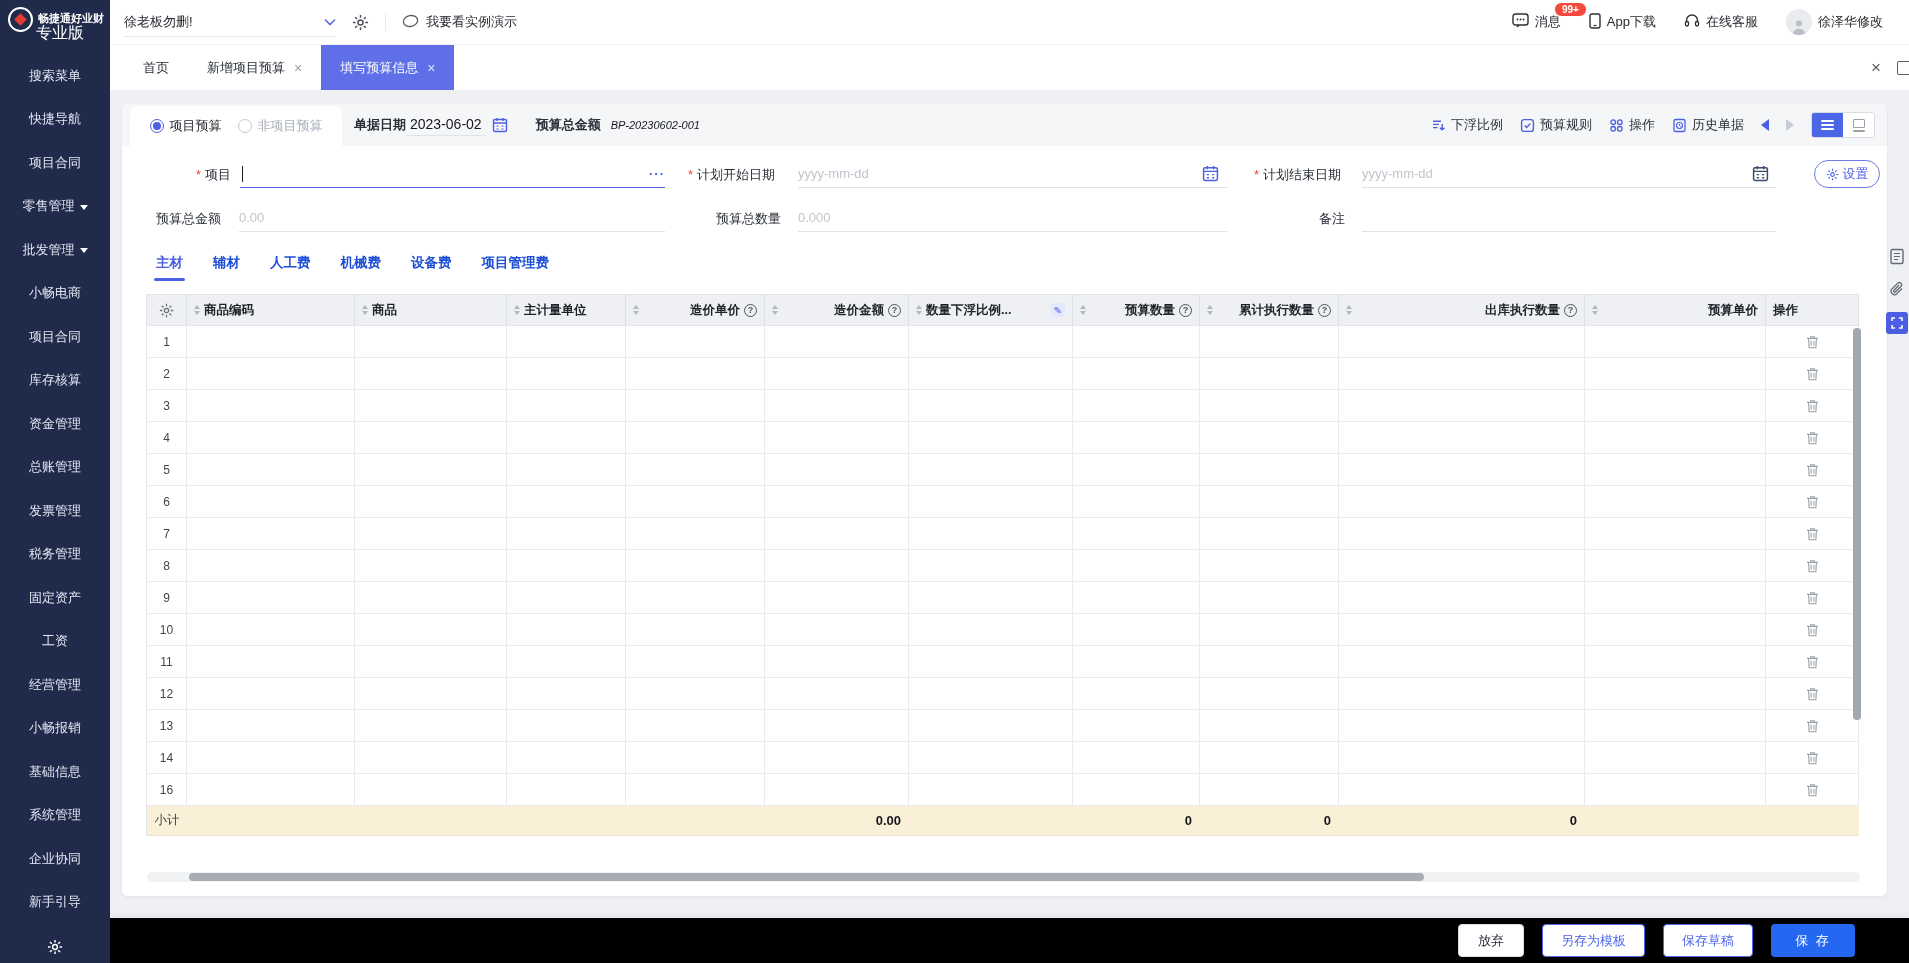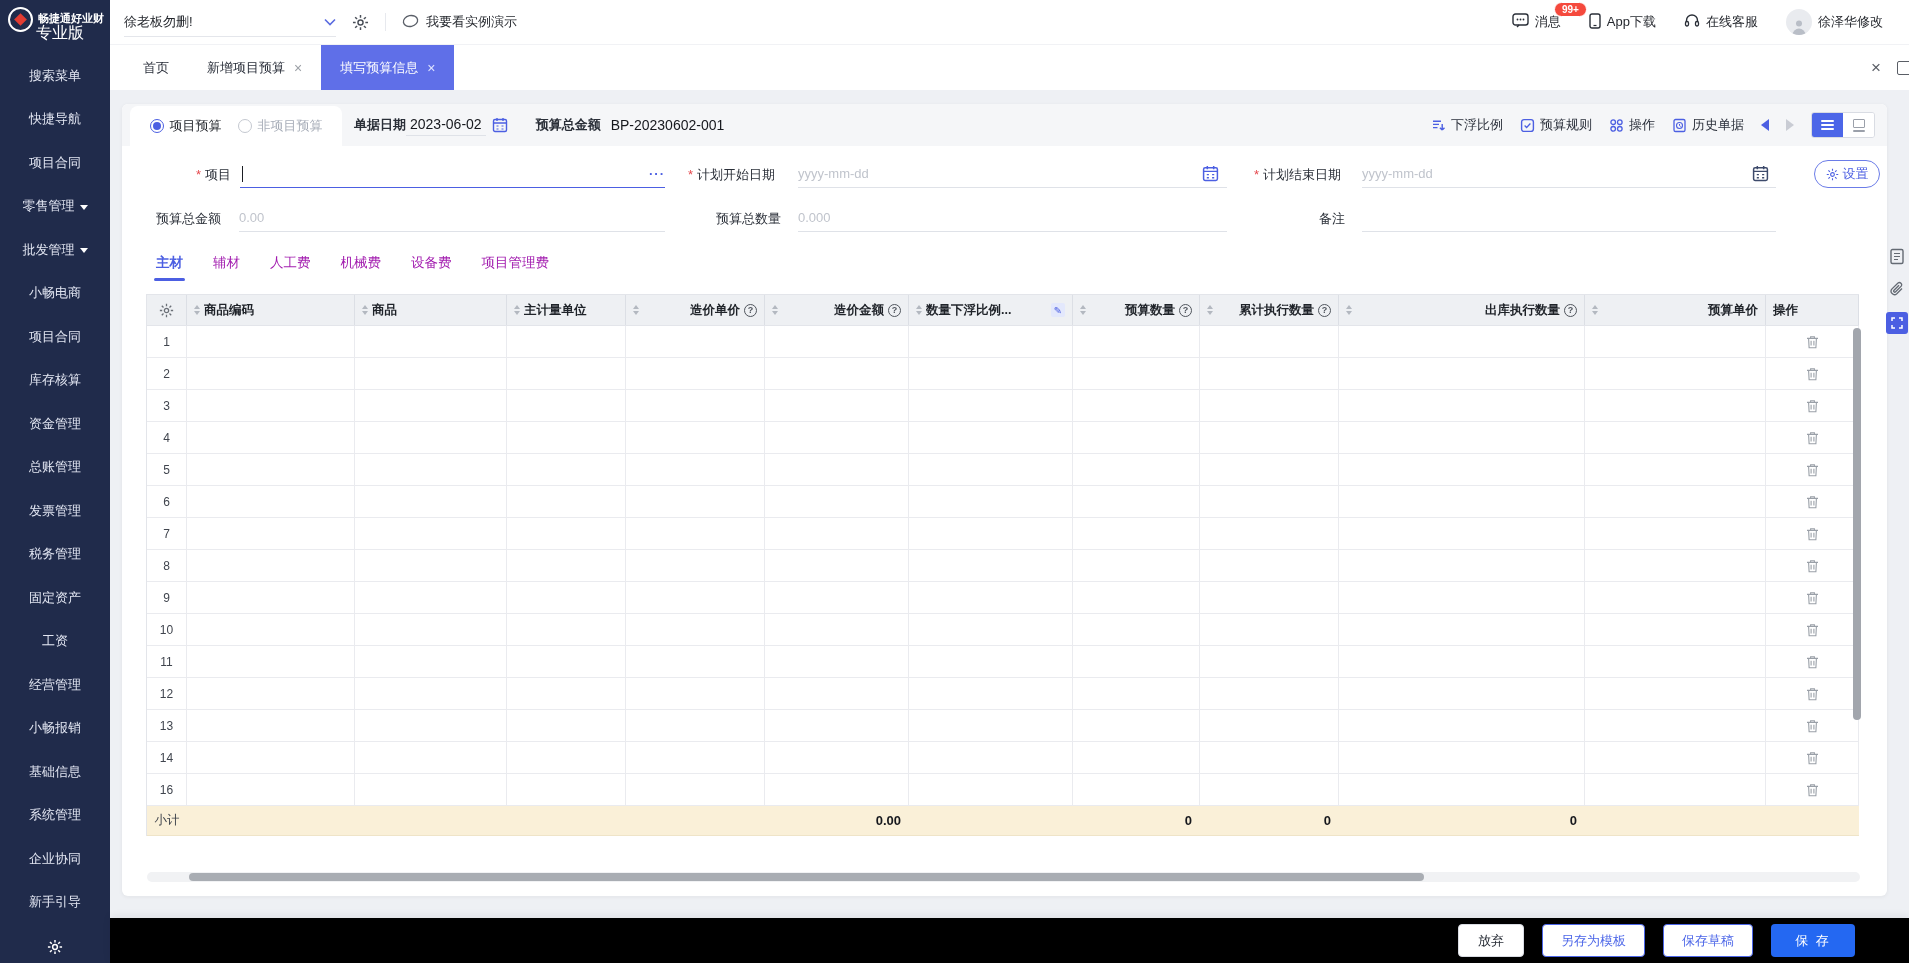--- a/index.html
+++ b/index.html
@@ -52,21 +52,21 @@
   .radio-tab{position:absolute;left:8px;bottom:0;height:40px;width:212px;background:#fff;
     border-radius:8px 8px 0 0;display:flex;align-items:center;justify-content:center;gap:16px;}
   .radio{display:flex;align-items:center;gap:6px;font-size:13px;color:#a7adb8;cursor:pointer;white-space:nowrap;}
   .radio.sel{color:#25282e;}
   .rdot{position:relative;width:14px;height:14px;border-radius:50%;border:1px solid #c4c8d0;background:#fff;}
   .radio.sel .rdot{border-color:#4c5fe2;}
   .radio.sel .rdot::after{content:'';position:absolute;inset:2px;border-radius:50%;background:#4c5fe2;}
   .strip-fields{margin-left:232px;display:flex;align-items:center;font-size:13px;}
   .sf-label{font-weight:bold;color:#2a2f38;}
   .date-val{padding:1px 4px 3px 4px;border-bottom:1px solid #dfe2e8;font-size:14px;color:#16181d;cursor:text;}
-  .code-val{margin-left:10px;font-size:14px;color:#16181d;}
+  .code-val{margin-left:10px;font-size:11px;color:#16181d;font-style:italic;}
   .gap28{width:28px;}
   .strip-right{margin-left:auto;display:flex;align-items:center;gap:17px;padding-right:12px;}
   .tlink{display:flex;align-items:center;gap:5px;font-size:13px;color:#2a2f3a;cursor:pointer;white-space:nowrap;}
   .pg{width:0;height:0;cursor:pointer;}
   .pg.prev{border-top:6px solid transparent;border-bottom:6px solid transparent;border-right:8px solid #4c5fe2;}
   .pg.next{border-top:6px solid transparent;border-bottom:6px solid transparent;border-left:8px solid #c9ccd4;}
   .vtoggle{display:flex;border:1px solid #d9dce3;border-radius:3px;overflow:hidden;background:#fff;}
   .vt{width:31px;height:24px;display:flex;flex-direction:column;align-items:center;justify-content:center;gap:2px;cursor:pointer;background:#fff;}
   .vt.active{background:#4c66e8;}
   .vt .bar{width:13px;height:2px;background:#9ba0aa;border-radius:1px;}
@@ -82,21 +82,21 @@
   .uline.focus{border-bottom:1.5px solid #4c5fe2;}
   .ph{color:#c0c4cc;font-size:13px;}
   .caret-line{width:1px;height:16px;background:#1b1e24;margin-left:2px;}
   .dots{margin-left:auto;color:#4c5fe2;font-weight:bold;letter-spacing:1px;font-size:13px;cursor:pointer;}
   .cal{position:absolute;top:13px;cursor:pointer;}
   .btn-settings{position:absolute;left:1692px;top:8px;height:28px;width:66px;border:1px solid #6b7ce8;border-radius:15px;
     background:#fff;color:#4c5fe2;font-size:13px;display:flex;align-items:center;justify-content:center;gap:4px;cursor:pointer;}
 
   
   .dtabs{display:flex;gap:30px;margin-left:34px;height:38px;margin-top:12px;font-size:13.5px;align-items:flex-start;}
-  .dtab{padding-bottom:9px;color:#a21caf;cursor:pointer;position:relative;}
+  .dtab{padding-bottom:9px;color:#1d4ed8;cursor:pointer;position:relative;font-weight:bold;}
   .dtab.active{color:#4c5fe2;font-weight:bold;}
   .dtab.active::after{content:'';position:absolute;left:-2px;right:-2px;bottom:0;height:3px;background:#4c5fe2;border-radius:2px;}
 
   
   .gridwrap{position:relative;margin:2px 24px 0 24px;width:1713px;border-left:1px solid #e3e5ea;}
   .ghead{display:flex;height:32px;background:#eef0f3;border-top:1px solid #e3e5ea;border-bottom:1px solid #e3e5ea;}
   .hcell{display:flex;align-items:center;border-right:1px solid #dcdfe5;padding:0 7px;font-size:12.5px;
     color:#1f2329;font-weight:bold;flex-shrink:0;gap:4px;}
   .hcell.gearcell{justify-content:center;}
   .sorts{display:flex;flex-direction:column;gap:2px;cursor:pointer;}

